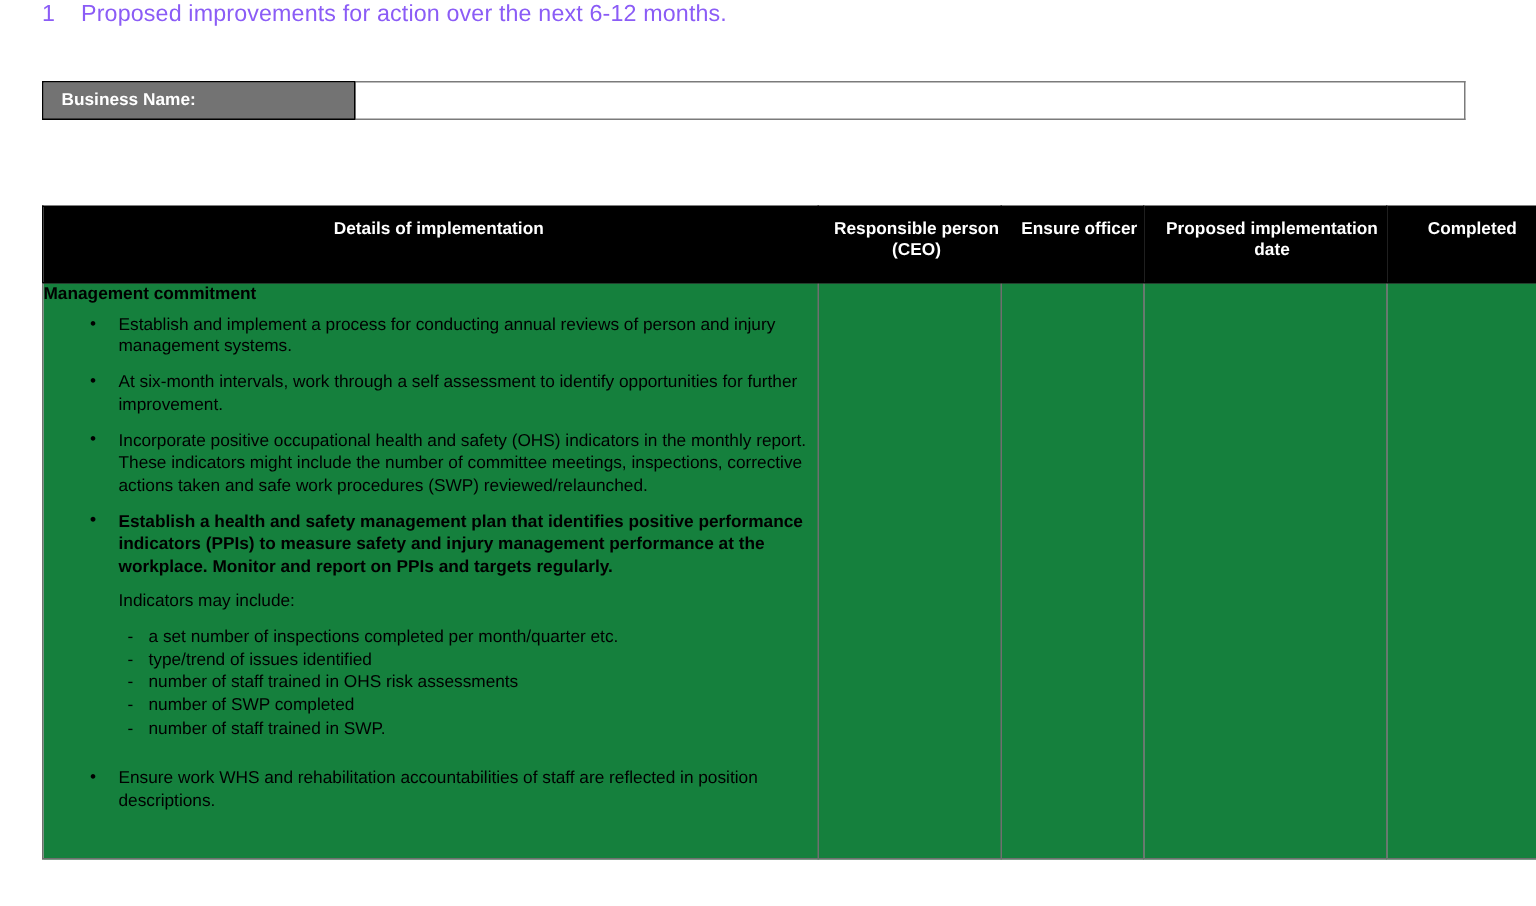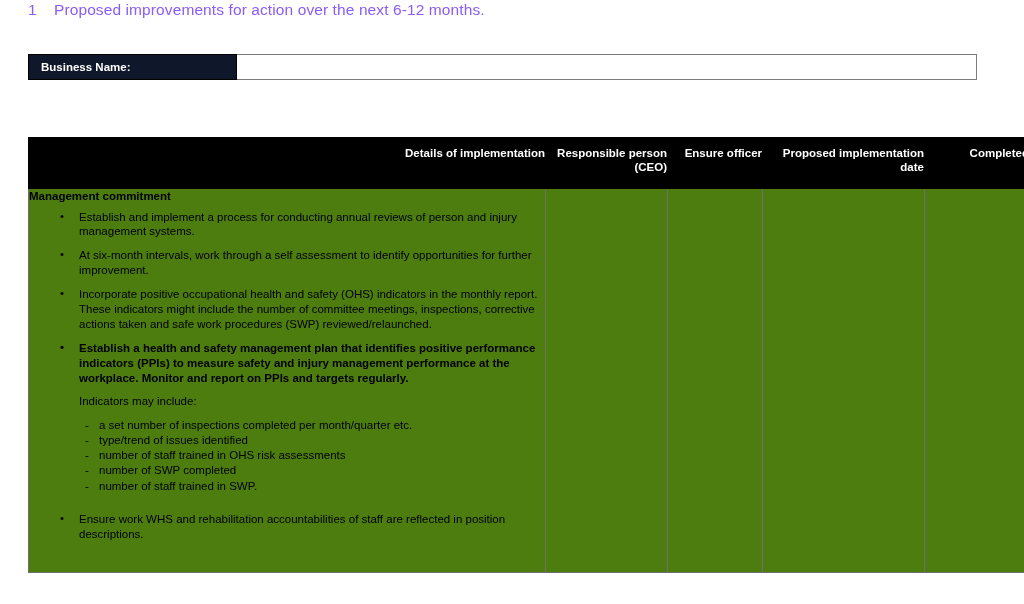--- a/index.html
+++ b/index.html
@@ -38,21 +38,21 @@
     top: 54px;
     width: 949px;
     border-collapse: collapse;
     table-layout: fixed;
   }
   .info-table td {
     padding: 0;
     vertical-align: middle;
   }
   .info-label {
-    background: #0f172a;
+    background: #737373;
     color: #ffffff;
     font-weight: bold;
     font-size: 11.5px;
     width: 195px;
     height: 24px;
     padding-left: 12px !important;
     border: 1px solid #000000;
   }
   .info-value {
     background: #ffffff;
@@ -67,39 +67,39 @@
     top: 137px;
     width: 949px;
     border-collapse: collapse;
     table-layout: fixed;
   }
   .main-table th {
     background: #000000;
     color: #ffffff;
     font-weight: bold;
     font-size: 11.5px;
-    text-align: right;
+    text-align: center;
     vertical-align: top;
     padding: 8px 0 0 0;
     line-height: 1.22;
     border: 1px solid #000000;
   }
   .main-table th.h-details { width: 505px; padding-left: 11px; }
   .main-table th.h-resp    { width: 112px; padding-left: 9px; }
   .main-table th.h-action  { width: 85px;  padding-left: 9px; }
   .main-table th.h-prop    { width: 152px; padding-left: 9px; }
   .main-table th.h-comp    { width: 95px;  padding-left: 9px; }
   .main-table thead tr { height: 51px; }
 
   .main-table td {
     border: 1px solid #6f6f6f;
     border-top: none;
     vertical-align: top;
     padding: 0;
-    background: #4d7c0f;
+    background: #15803d;
   }
   .cell-details {
     padding: 8px 8px 6px 11px;
     height: 383px;
   }
 
   
   .sec-title {
     font-size: 11.5px;
     font-weight: bold;

